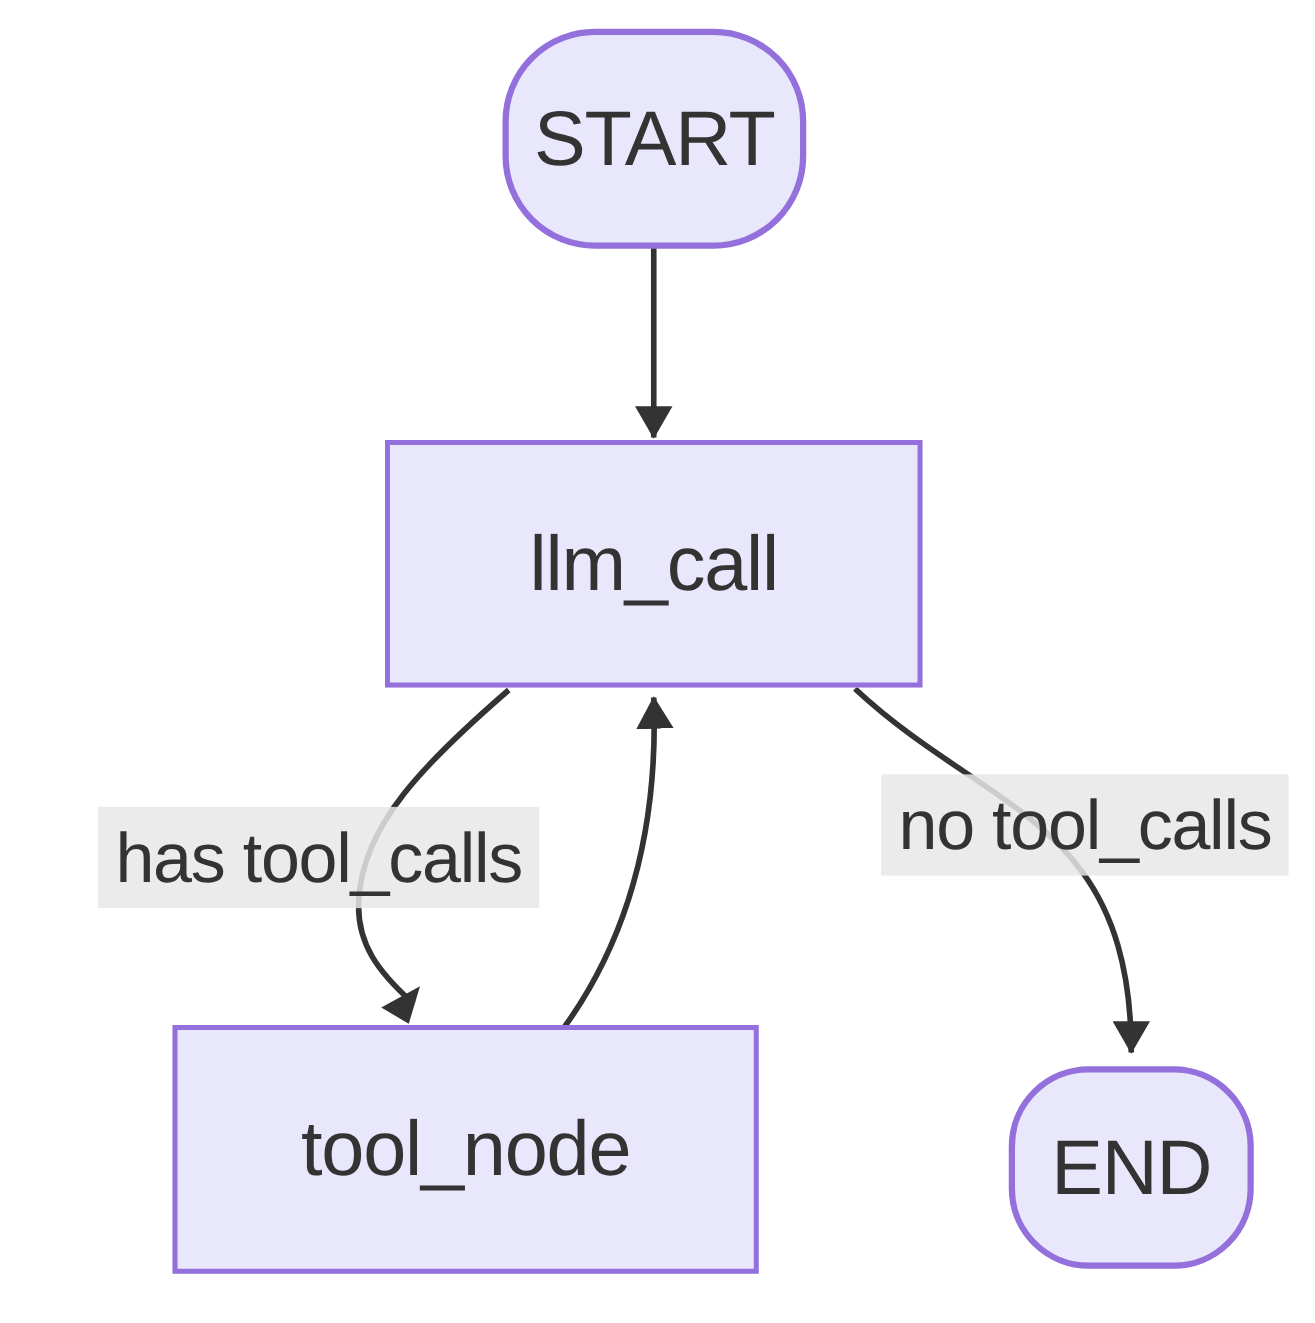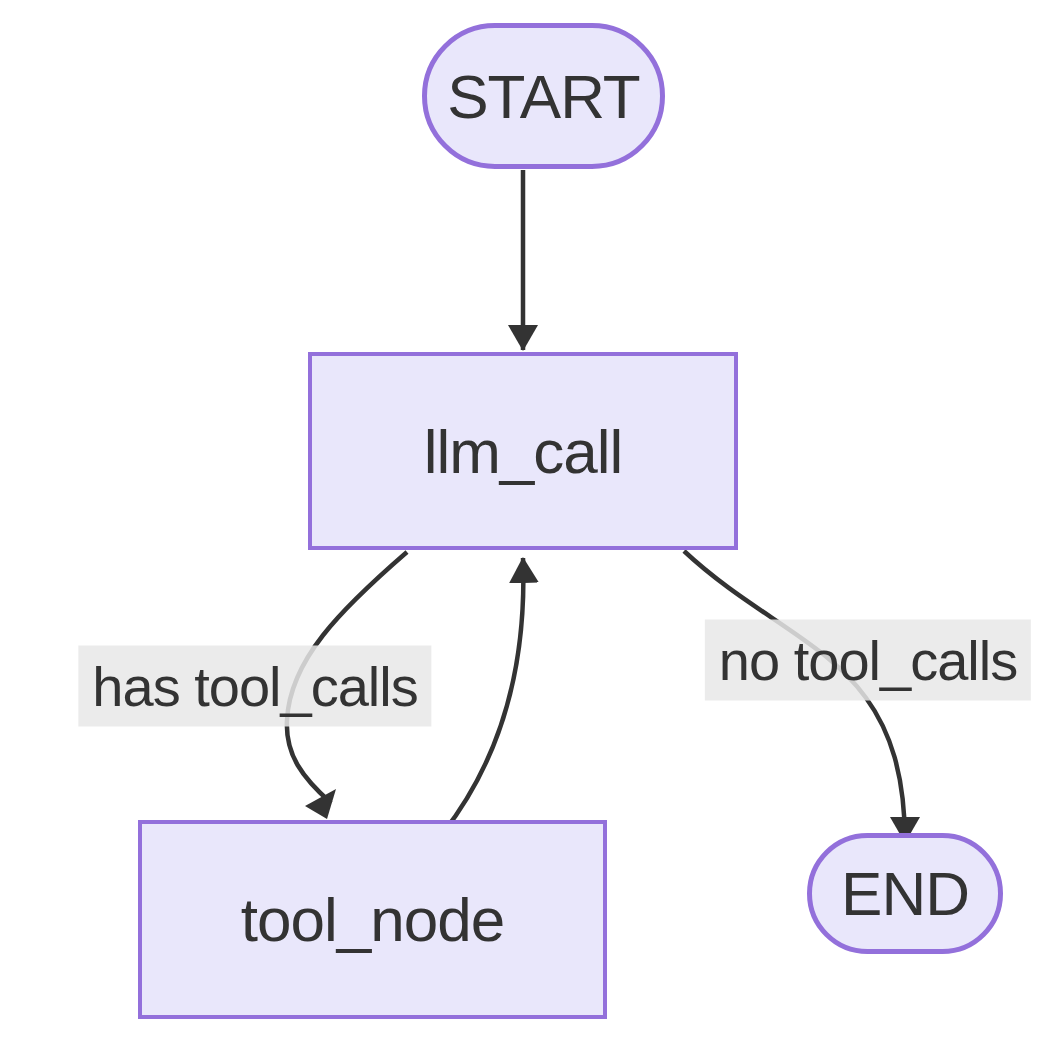--- a/index.html
+++ b/index.html
@@ -32,24 +32,24 @@
     align-items: center;
     justify-content: center;
     background: var(--node-fill, #E9E7FB);
     border: 4px solid var(--node-border, #9370DB);
     color: var(--text, #333333);
     font-size: 62px;
     letter-spacing: -1px;
     white-space: nowrap;
   }
   .stadium { border-width: 5px; }
-  .node-start { left: 422px; top: 23px;  width: 243px; height: 146px; border-radius: 74px; }
+  .node-start { left: 402px; top: 23px;  width: 243px; height: 176px; border-radius: 74px; }
   .node-llm   { left: 308px; top: 352px; width: 430px; height: 198px; }
   .node-tool  { left: 138px; top: 820px; width: 469px; height: 199px; }
-  .node-end   { left: 807px; top: 833px; width: 196px; height: 121px; border-radius: 64px; }
+  .node-end   { left: 807px; top: 853px; width: 196px; height: 162px; border-radius: 64px; }
   .edgeLabel {
     position: absolute;
     transform: translate(-50%, -50%);
     color: var(--text, #333333);
     font-size: 56px;
     letter-spacing: -1px;
     padding: 8px 14px;
     white-space: nowrap;
     z-index: 2;
   }

